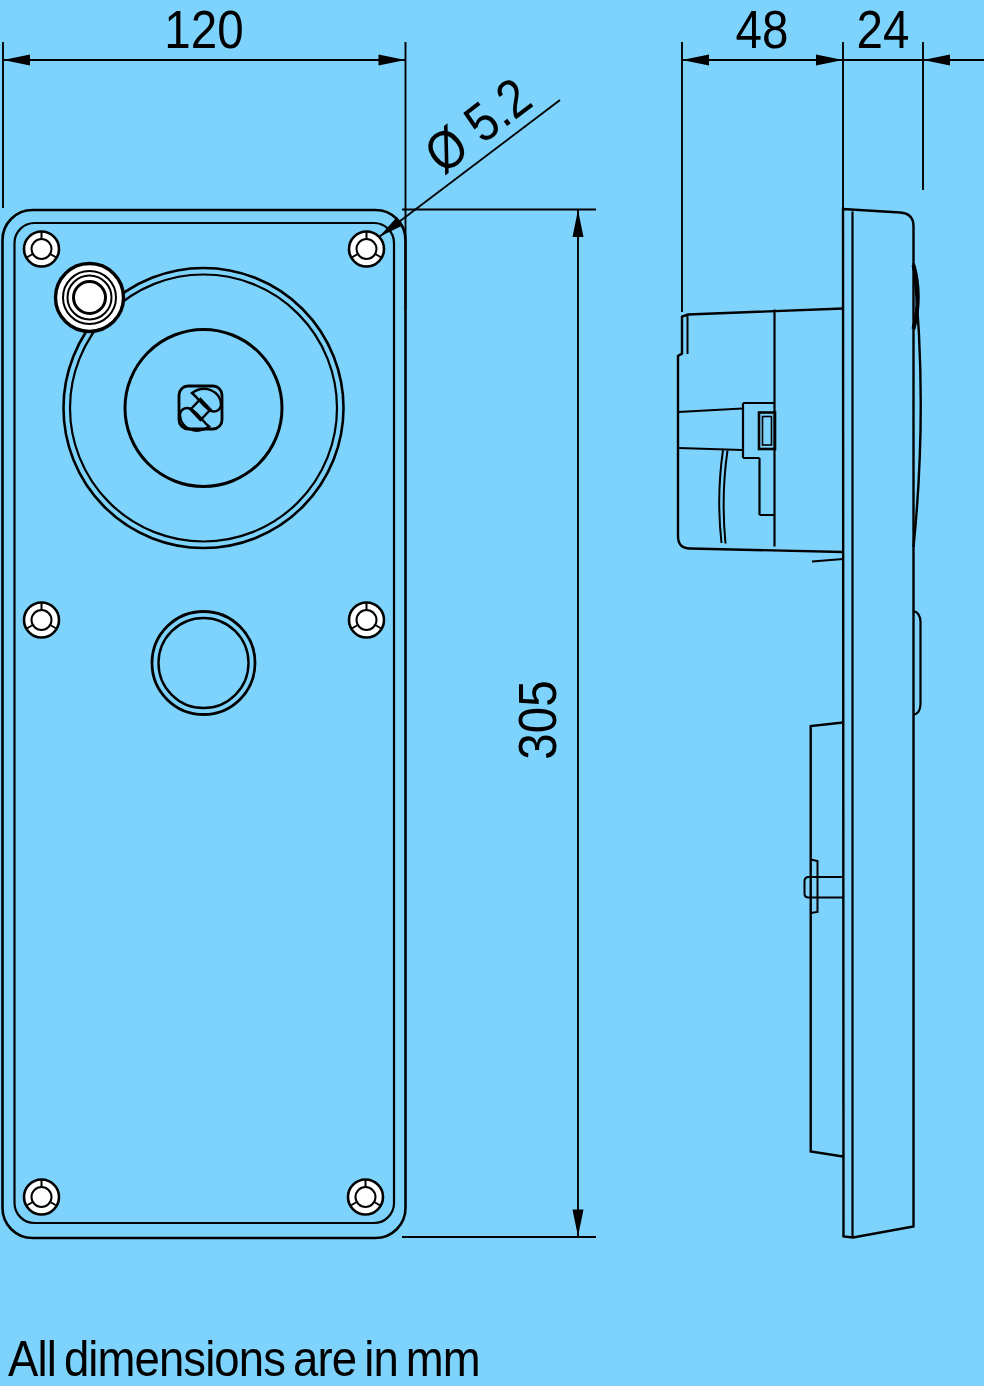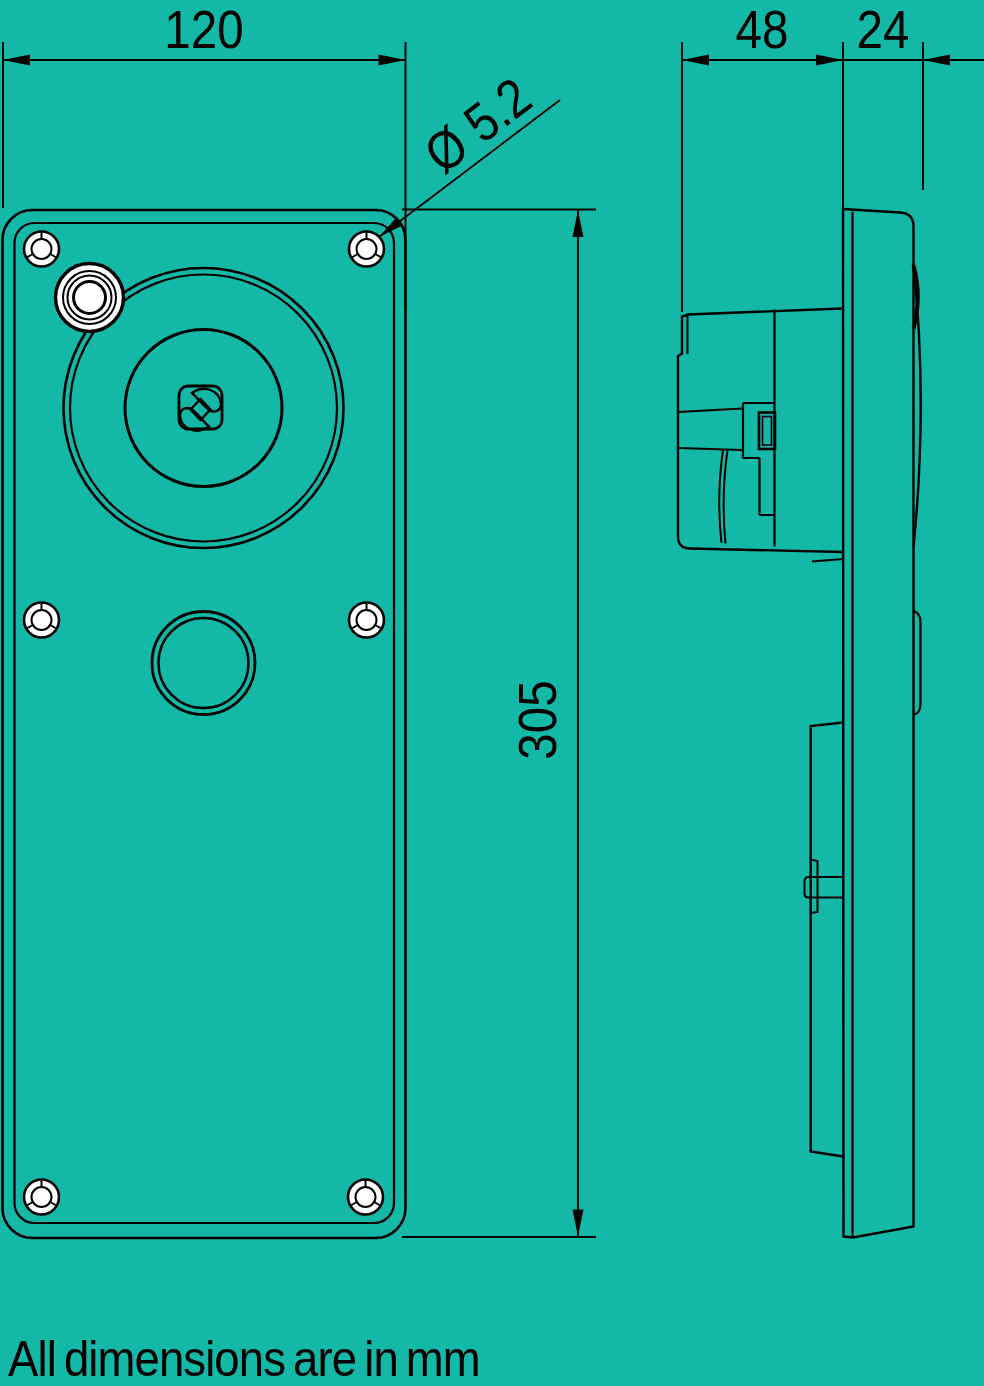--- a/index.html
+++ b/index.html
@@ -5,21 +5,21 @@
   html, body {
     margin: 0;
     padding: 0;
     background: #ffffff;
     font-family: "Liberation Sans", sans-serif;
   }
   .canvas {
     position: relative;
     width: 984px;
     height: 1386px;
-    background: #14b8a6;
+    background: #7dd3fc;
     overflow: hidden;
   }
   svg { display: block; }
   svg text {
     font-family: "Liberation Sans", sans-serif;
     font-size: 54px;
     fill: #000000;
   }
   .note {
     position: absolute;

